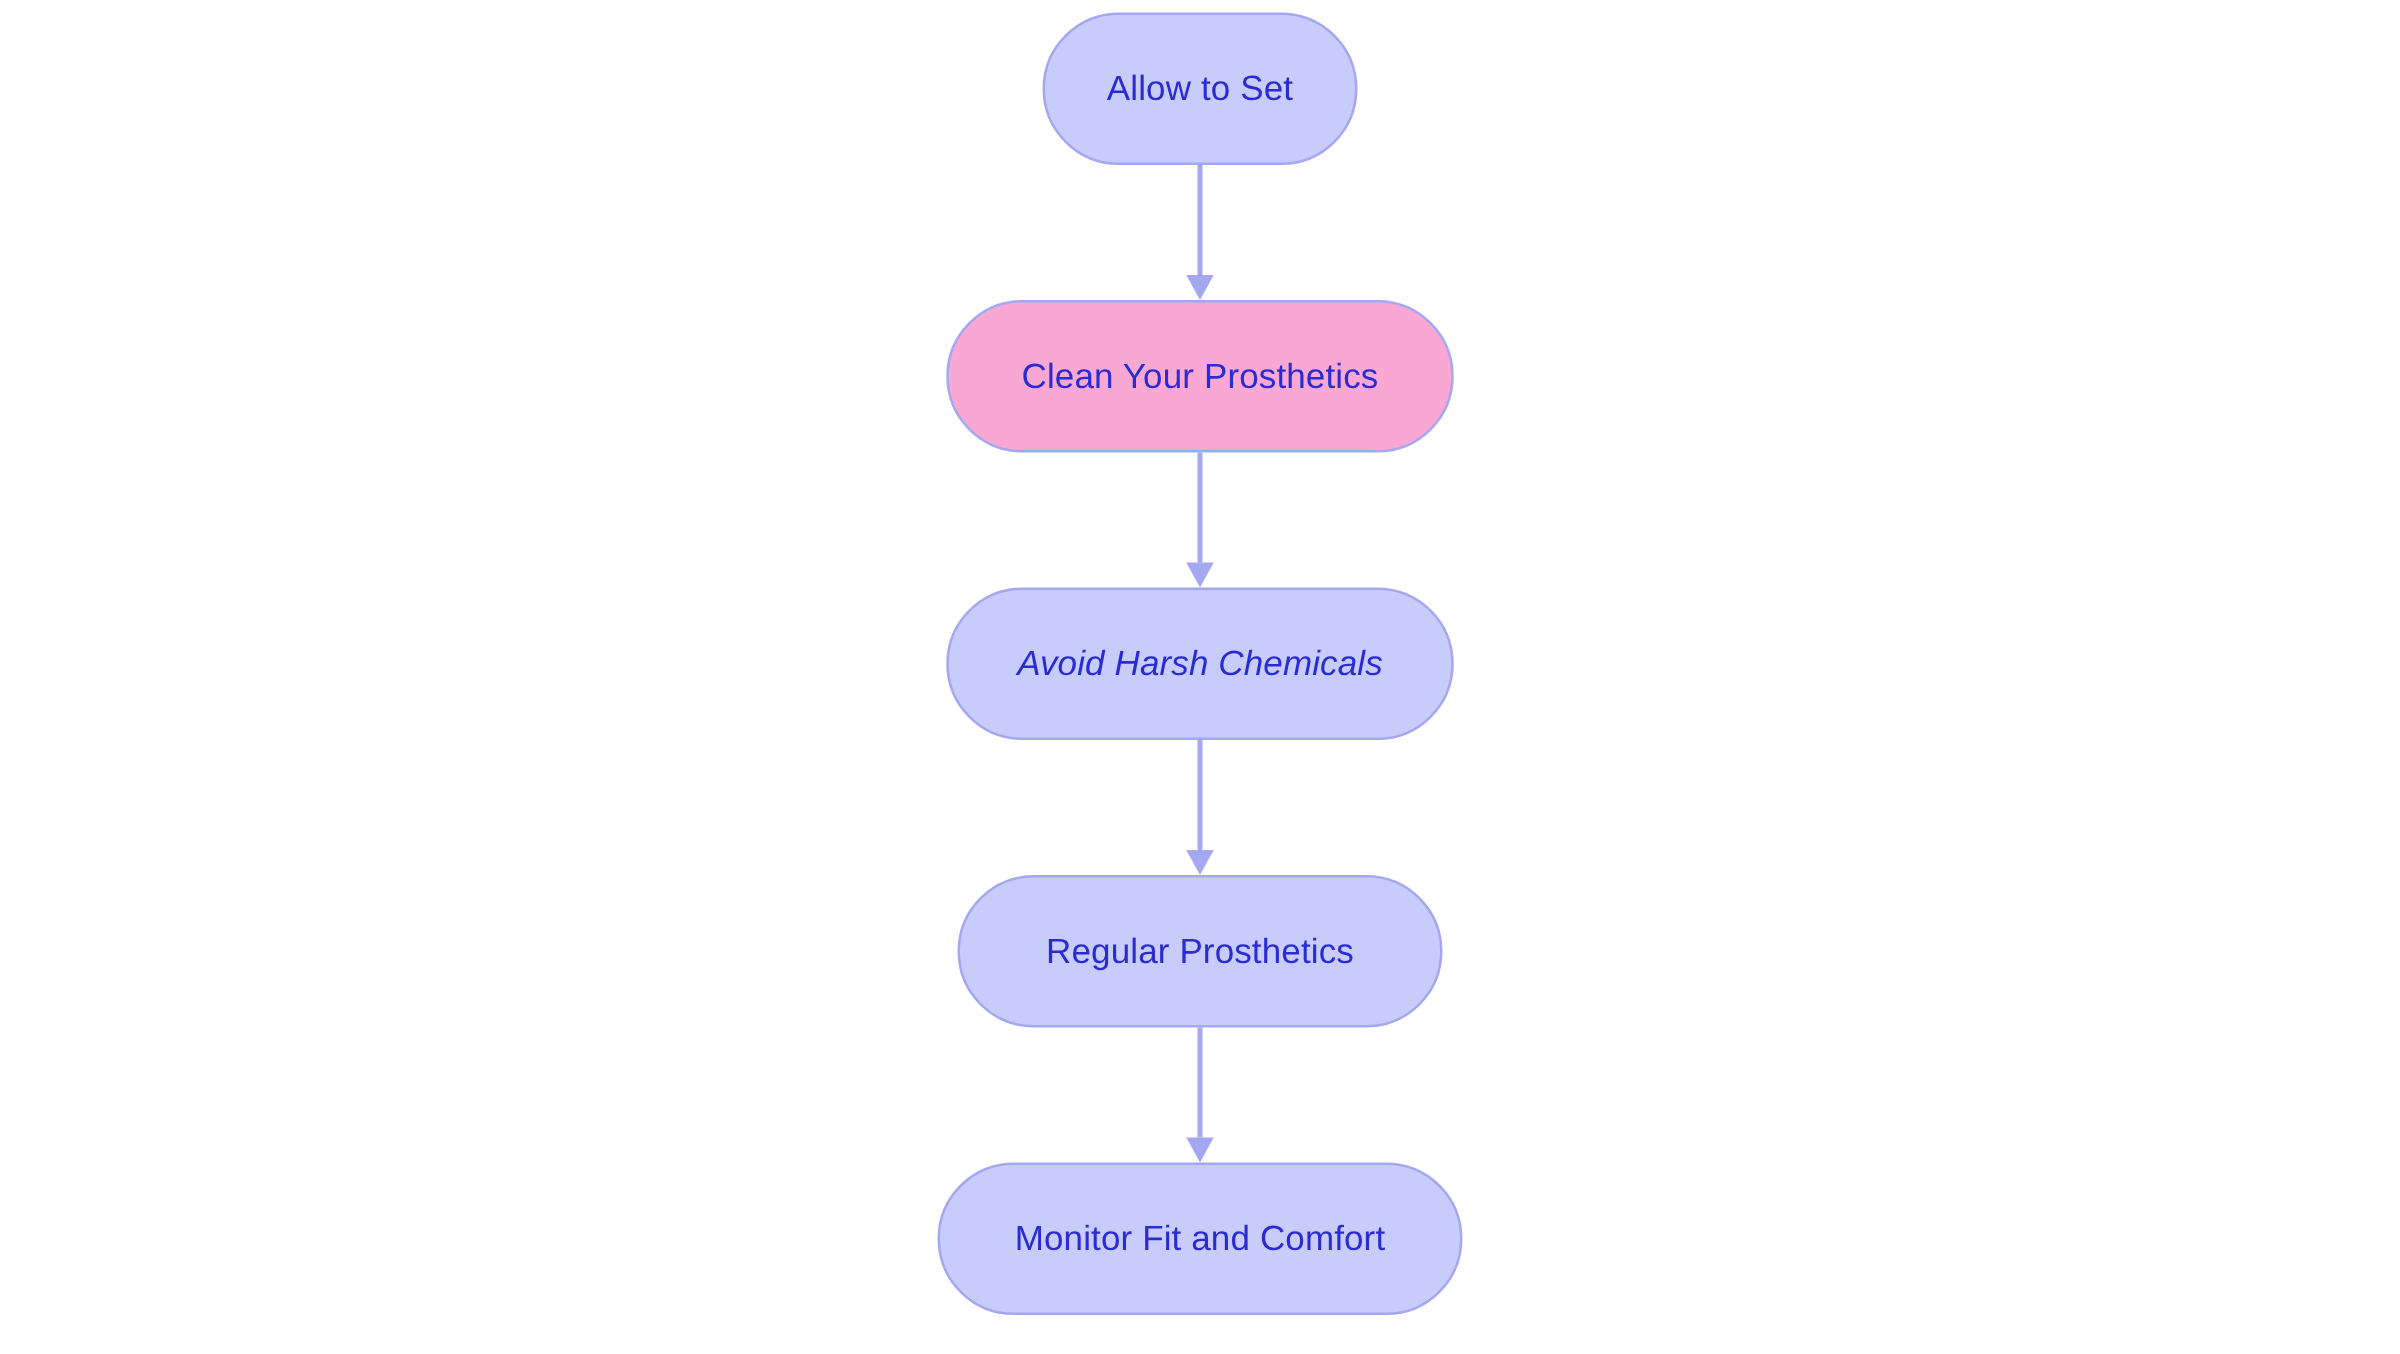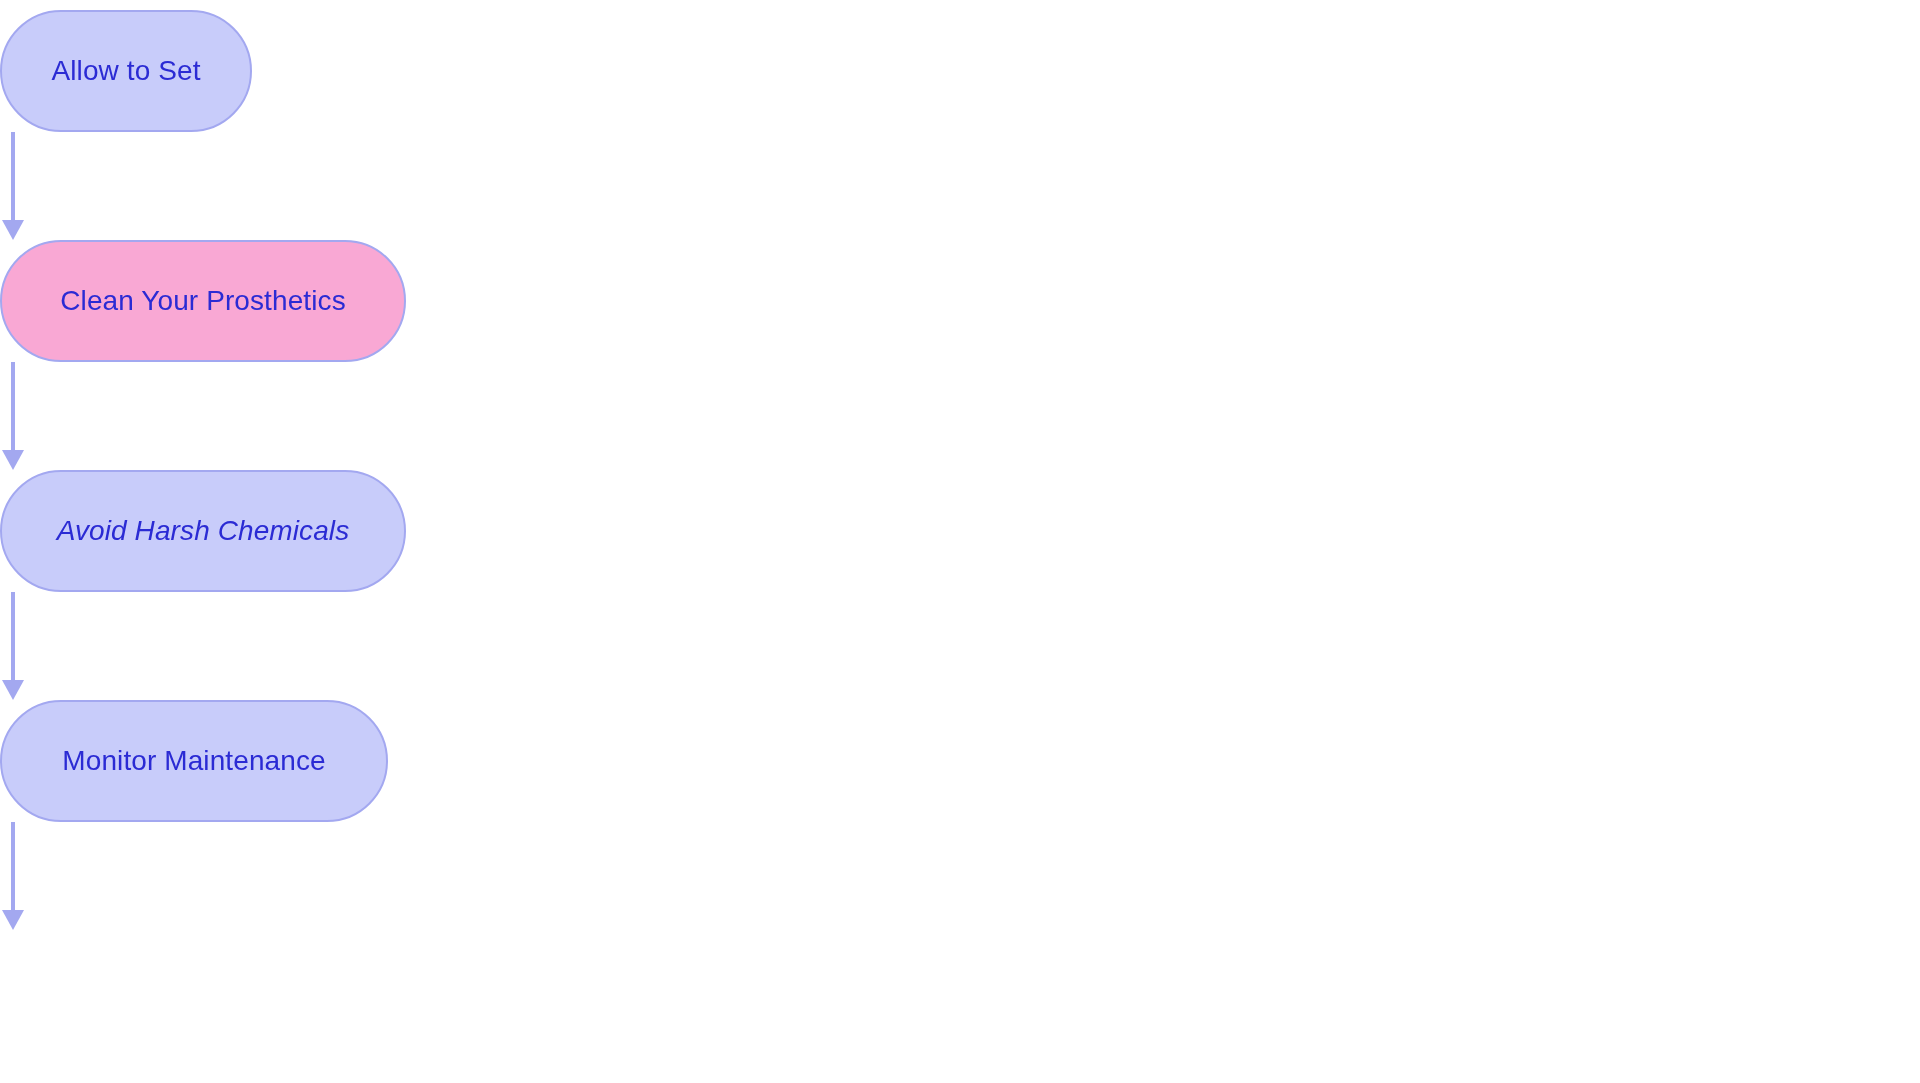--- a/index.html
+++ b/index.html
@@ -21,20 +21,21 @@
     background: #ffffff;
   }
   .flow-column {
     position: absolute;
     left: 0;
     top: 0;
     width: 1920px;
     height: 1083px;
     display: flex;
     flex-direction: column;
+    align-items: center;
     justify-content: flex-start;
     padding-top: 10px;
     box-sizing: border-box;
   }
   .flow-node {
     box-sizing: border-box;
     height: 122px;
     border-radius: 61px;
     background: #c8ccfa;
     border: 2px solid #a3a8f0;
@@ -112,23 +113,26 @@
     <div class="flow-node w-n2" style="background: rgb(200, 204, 250); border-color: rgb(163, 168, 240);">
       <span class="flow-node-label" style="color: rgb(43, 43, 212); font-style: italic;">Avoid Harsh Chemicals</span>
     </div>
 
     <div class="flow-connector">
       <div class="conn-stem" style="background: rgb(163, 168, 240);"></div>
       <div class="conn-head" style="border-top-color: rgb(163, 168, 240);"></div>
     </div>
 
     <div class="flow-node w-n3" style="background: rgb(200, 204, 250); border-color: rgb(163, 168, 240);">
-      <span class="flow-node-label" style="color: rgb(43, 43, 212);">Monitor Maintenance</span>
+      <span class="flow-node-label" style="color: rgb(43, 43, 212);">Regular Prosthetics</span>
     </div>
 
     <div class="flow-connector">
       <div class="conn-stem" style="background: rgb(163, 168, 240);"></div>
       <div class="conn-head" style="border-top-color: rgb(163, 168, 240);"></div>
     </div>
 
+    <div class="flow-node w-n4" style="background: rgb(200, 204, 250); border-color: rgb(163, 168, 240);">
+      <span class="flow-node-label" style="color: rgb(43, 43, 212);">Monitor Fit and Comfort</span>
+    </div>
 
   </div>
 </div>
 
 </body></html>

